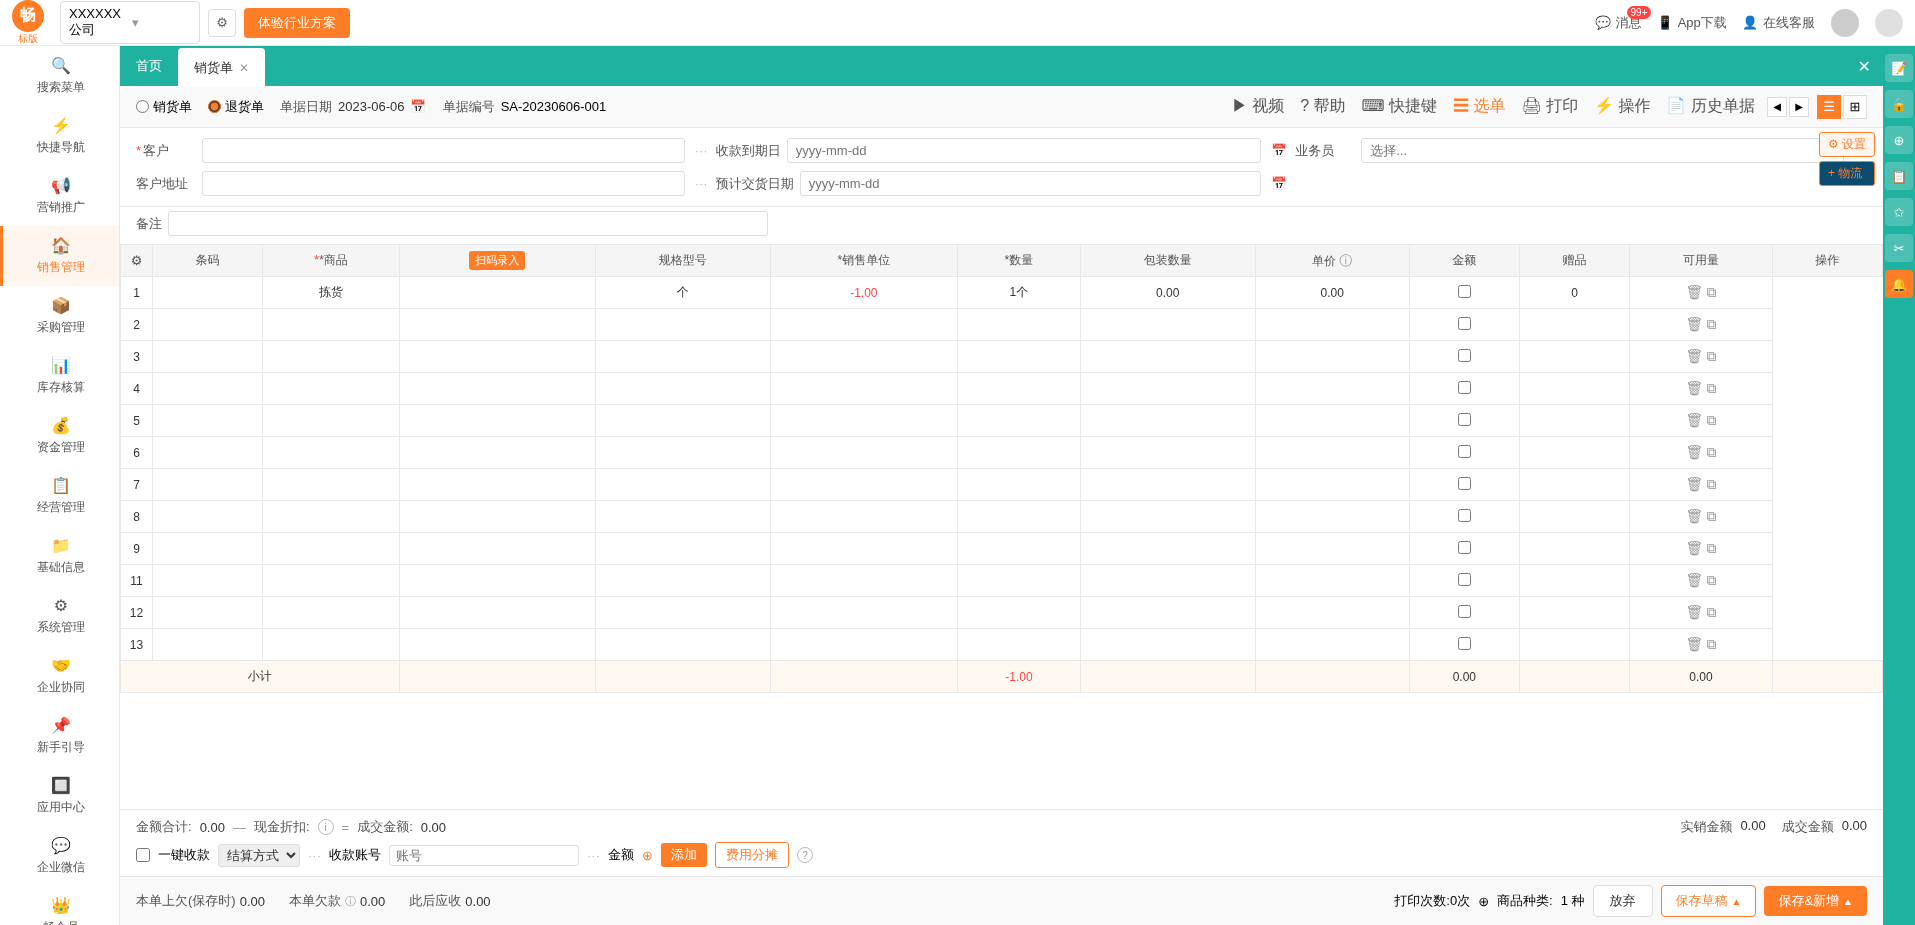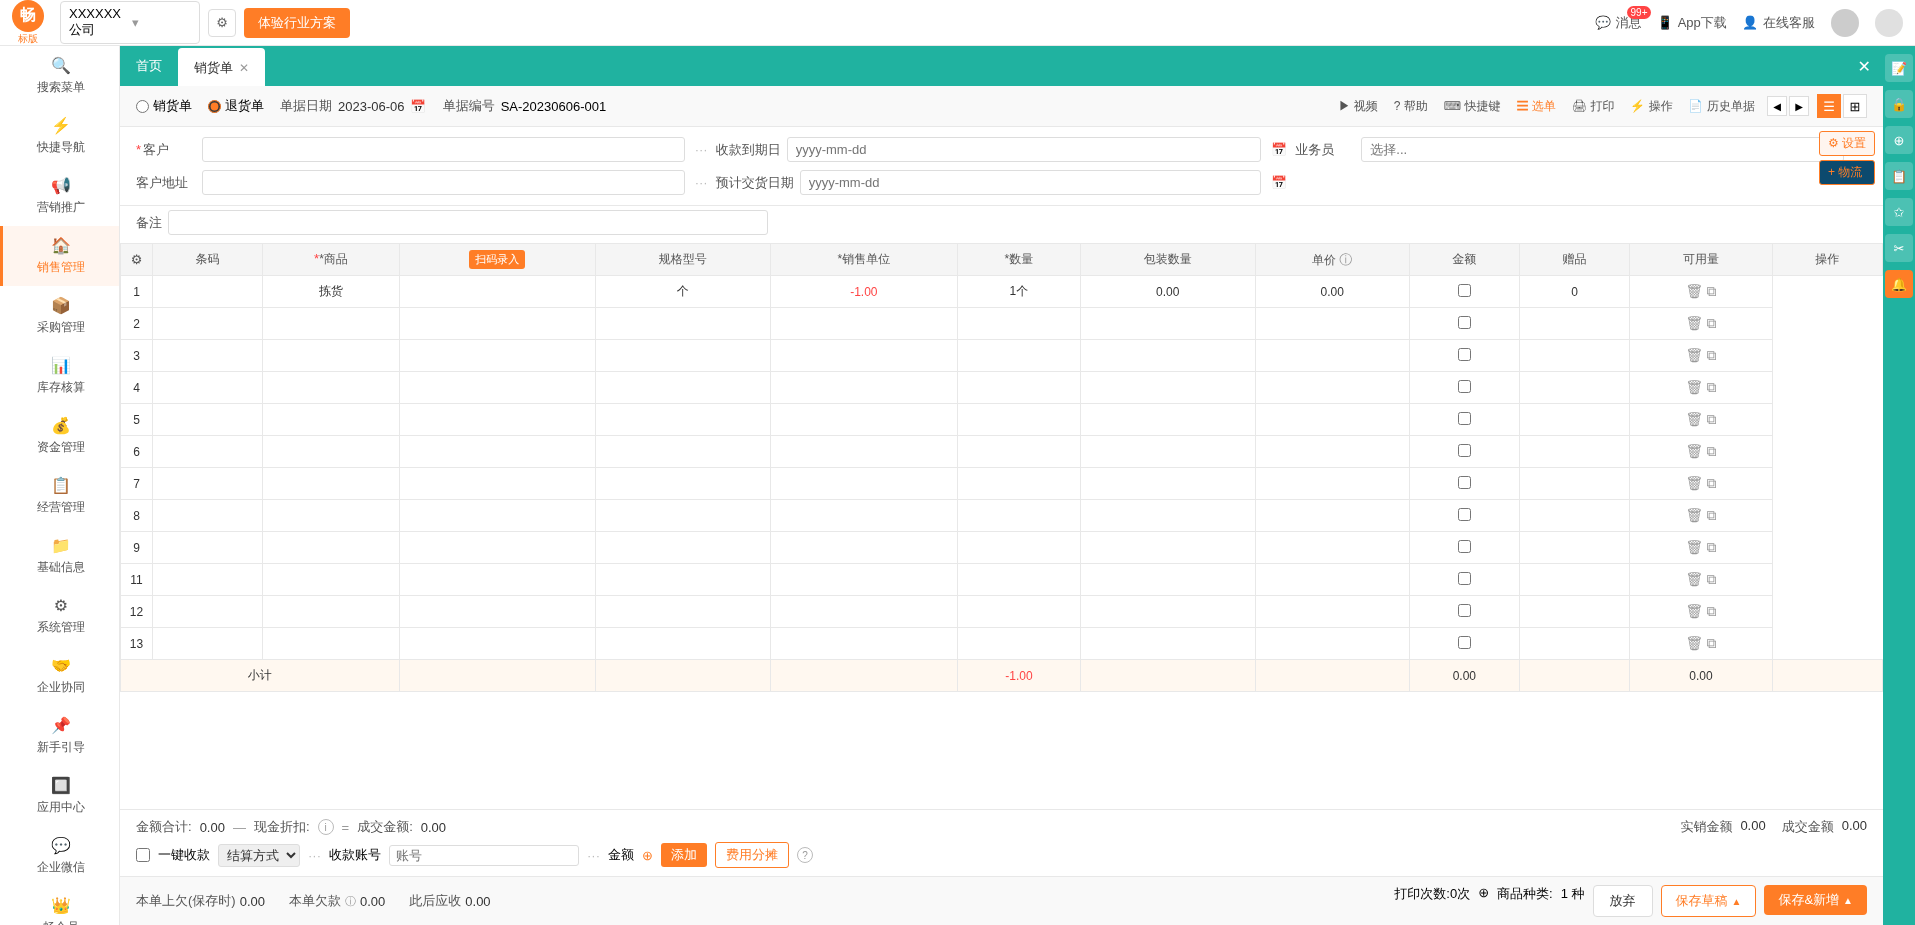--- a/index.html
+++ b/index.html
@@ -49,21 +49,21 @@
 
     
     .form-header { padding: 8px 16px; background: #f9f9f9; border-bottom: 1px solid #e8e8e8; display: flex; align-items: center; gap: 16px; flex-shrink: 0; }
     .radio-group { display: flex; align-items: center; gap: 16px; }
     .radio-item { display: flex; align-items: center; gap: 4px; cursor: pointer; }
     .radio-item input[type=radio] { accent-color: #ff7d26; }
     .form-field { display: flex; align-items: center; gap: 6px; }
     .form-field label { color: #555; white-space: nowrap; }
     .date-display { color: #333; font-weight: 500; }
     .form-toolbar { margin-left: auto; display: flex; align-items: center; gap: 8px; }
-    .toolbar-btn { display: flex; align-items: center; gap: 4px; cursor: pointer; color: #555; font-size: 12px; padding: 2px 4px; }
+    .toolbar-btn { display: flex; align-items: center; gap: 4px; cursor: pointer; color: #555; font-size: 16px; padding: 2px 4px; }
     .nav-arrows { display: flex; gap: 2px; }
     .nav-arrow { width: 20px; height: 20px; border: 1px solid #ddd; background: #fff; cursor: pointer; display: flex; align-items: center; justify-content: center; font-size: 10px; }
     .view-toggle { display: flex; gap: 2px; }
     .view-btn { width: 24px; height: 24px; border: 1px solid #ddd; background: #fff; cursor: pointer; display: flex; align-items: center; justify-content: center; }
     .view-btn.active { background: #ff7d26; color: #fff; border-color: #ff7d26; }
 
     
     .form-fields { padding: 10px 16px; border-bottom: 1px solid #e8e8e8; display: grid; grid-template-columns: 1fr 1fr 1fr; gap: 8px; flex-shrink: 0; position: relative; }
     .field-row { display: flex; align-items: center; gap: 6px; }
     .field-label { color: #555; white-space: nowrap; min-width: 60px; }
@@ -112,21 +112,21 @@
     .footer-summary { margin-left: auto; text-align: right; }
     .summary-row { display: flex; gap: 16px; }
     .summary-item { display: flex; gap: 8px; color: #555; }
     .summary-value { color: #333; font-weight: 500; }
 
     
     .status-bar { display: flex; align-items: center; padding: 8px 16px; background: #f9f9f9; border-top: 1px solid #e8e8e8; gap: 24px; flex-shrink: 0; }
     .status-item { display: flex; align-items: center; gap: 4px; color: #555; font-size: 12px; }
     .status-value { color: #333; }
     .info-sm { color: #999; cursor: pointer; font-size: 11px; }
-    .status-actions { margin-left: auto; display: flex; align-items: flex-start; gap: 8px; }
+    .status-actions { margin-left: auto; display: flex; align-items: center; gap: 8px; }
     .abandon-btn { background: #fff; border: 1px solid #ddd; border-radius: 4px; padding: 6px 16px; cursor: pointer; color: #333; }
     .save-draft-btn { background: #fff; border: 1px solid #ff7d26; color: #ff7d26; border-radius: 4px; padding: 6px 14px; cursor: pointer; display: flex; align-items: center; gap: 4px; }
     .save-new-btn { background: #ff7d26; border: none; color: #fff; border-radius: 4px; padding: 6px 14px; cursor: pointer; display: flex; align-items: center; gap: 4px; }
     .btn-caret { font-size: 10px; }
 
     
     .right-panel { width: 32px; background: #20b2a0; display: flex; flex-direction: column; align-items: center; padding: 8px 0; gap: 8px; flex-shrink: 0; }
     .right-panel-btn { width: 28px; height: 28px; background: rgba(255,255,255,0.2); border-radius: 4px; display: flex; align-items: center; justify-content: center; cursor: pointer; color: #fff; font-size: 13px; }
     .right-panel-btn.orange { background: #ff7d26; }
   </style>

